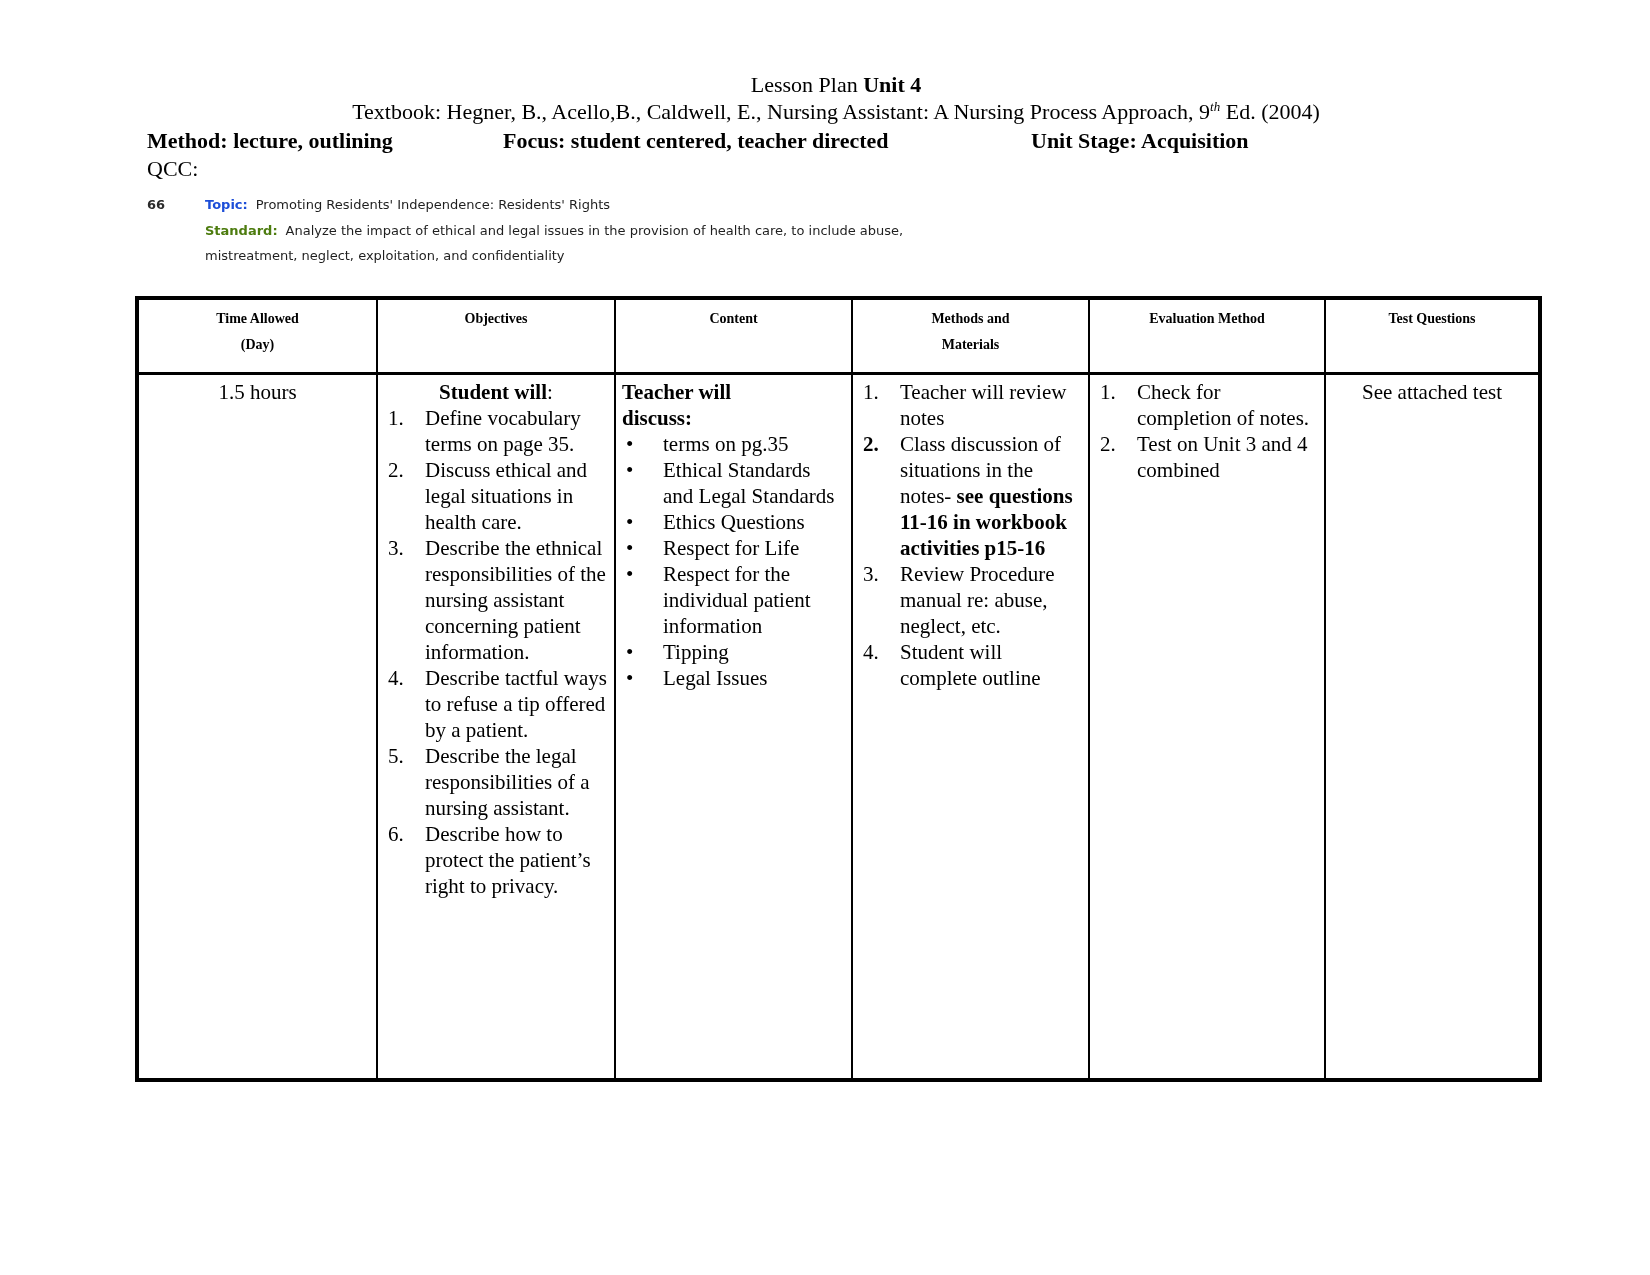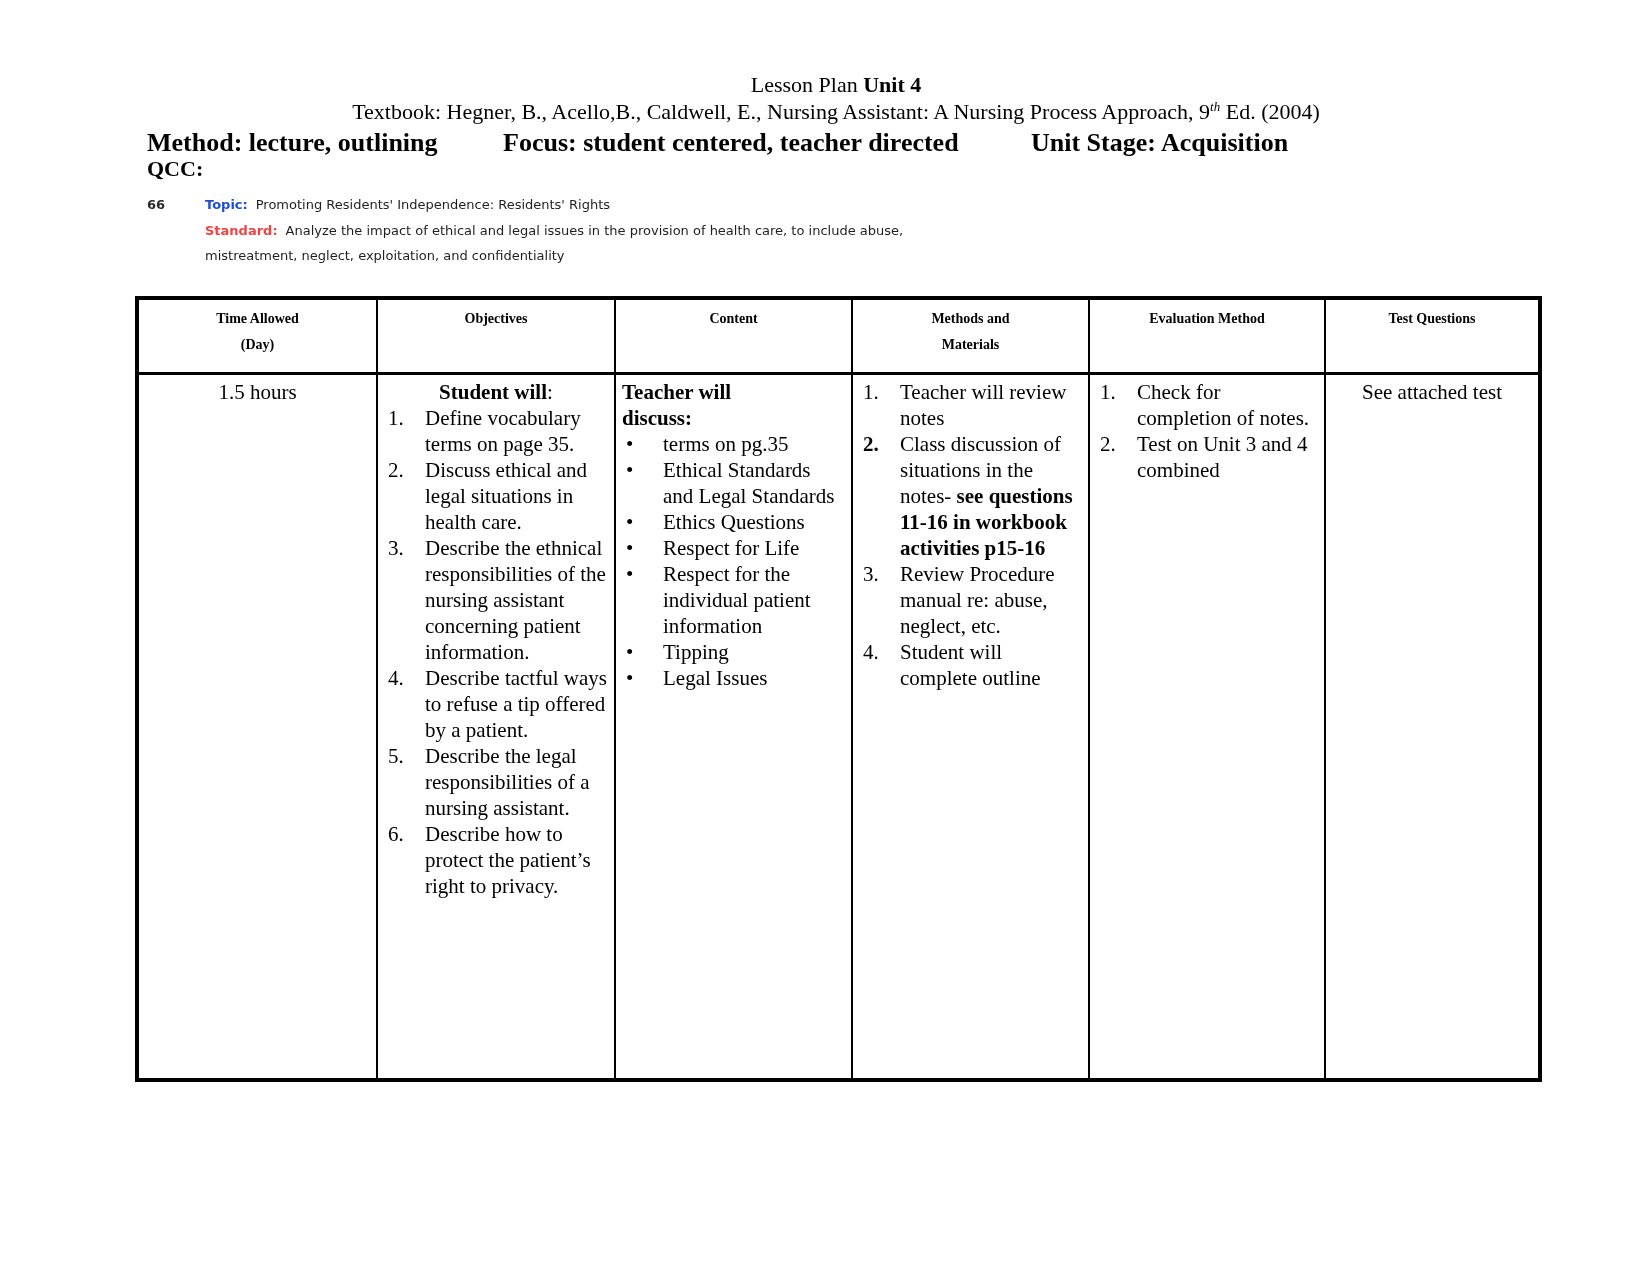--- a/index.html
+++ b/index.html
@@ -19,25 +19,25 @@
     text-align:center;font-size:22px;line-height:26px;
     padding-left:22px;box-sizing:border-box;
   }
   .textbook-line{
     position:absolute;top:99px;left:0;width:1650px;
     text-align:center;font-size:22px;line-height:26px;
     padding-left:22px;box-sizing:border-box;
   }
   .textbook-line sup{font-size:13px;line-height:0;font-style:italic;}
   .meta-line{position:absolute;top:128px;left:0;width:1650px;height:28px;}
-  .meta{position:absolute;font-weight:bold;font-size:26px;white-space:nowrap;}
+  .meta{position:absolute;font-weight:bold;font-size:22px;white-space:nowrap;}
   .meta-method{left:147px;}
   .meta-focus{left:503px;}
   .meta-unit{left:1031px;}
-  .qcc-line{position:absolute;left:147px;top:156px;font-weight:bold;font-size:22px;}
+  .qcc-line{position:absolute;left:147px;top:156px;font-weight:normal;font-size:22px;}
 
   
   .topic-block{
     position:absolute;left:147px;top:192px;
     display:flex;align-items:flex-start;
     font-family:"DejaVu Sans", sans-serif;
     font-size:13px;line-height:25.5px;color:#1f1f1f;justify-content:space-between;
   }
   .topic-num{flex:0 0 58px;font-weight:bold;color:#2b2b2b;}
   .topic-label,.standard-label{font-weight:bold;margin-right:8px;}
@@ -93,21 +93,21 @@
 
   <div class="qcc-line">QCC:</div>
 
   <div class="topic-block">
     <span class="topic-num">66</span>
     <div class="topic-lines">
       <div>
         <span class="topic-label" style="color: #1d4ed8;">Topic:</span><span>Promoting Residents' Independence: Residents' Rights</span>
       </div>
       <div>
-        <span class="standard-label" style="color: #ef4444;">Standard:</span><span>Analyze the impact of ethical and legal issues in the provision of health care, to include abuse,</span>
+        <span class="standard-label" style="color: #4d7c0f;">Standard:</span><span>Analyze the impact of ethical and legal issues in the provision of health care, to include abuse,</span>
       </div>
       <div>mistreatment, neglect, exploitation, and confidentiality</div>
     </div>
   </div>
 
   <table class="lp-table">
     <colgroup>
       <col style="width:240px">
         <col style="width:238px">
         <col style="width:237px">

